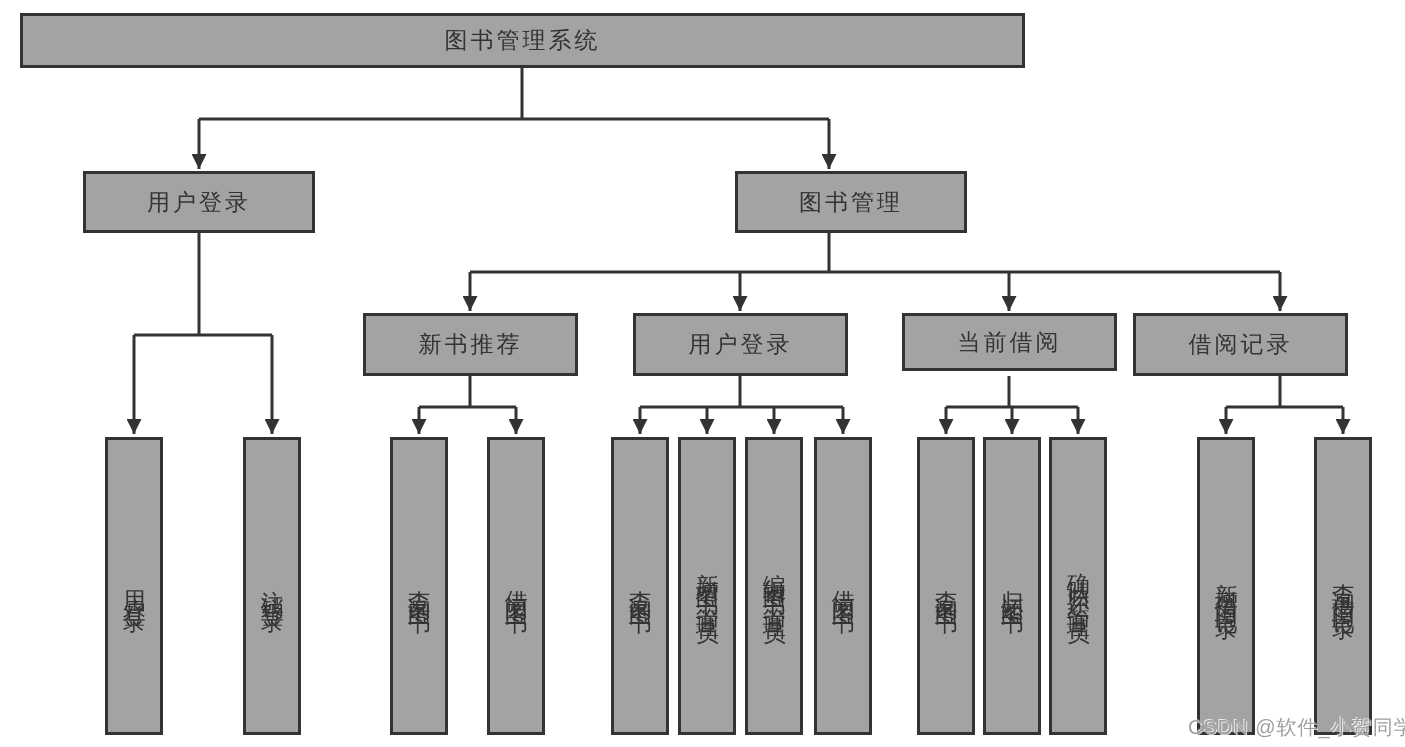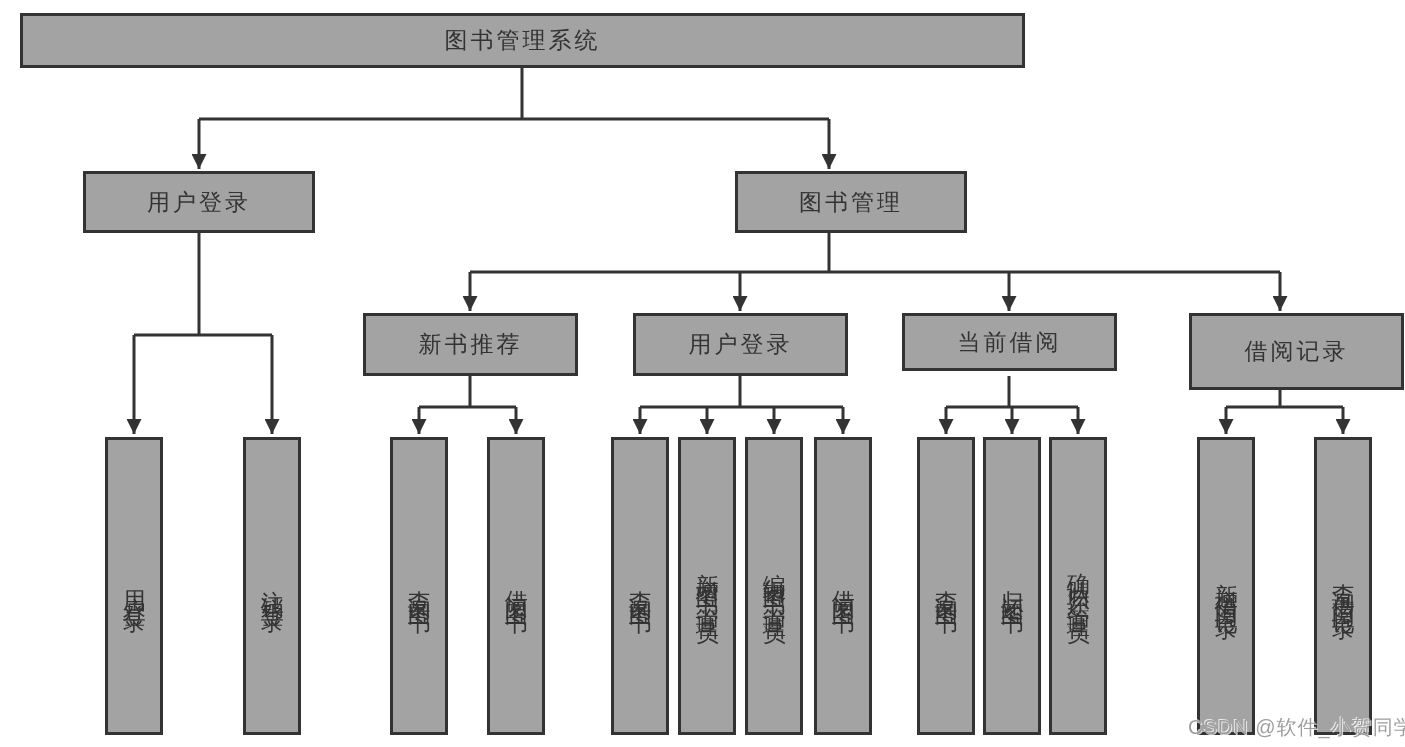--- a/index.html
+++ b/index.html
@@ -83,21 +83,21 @@
 
   <div class="box" style="left:363px; top:313px; width:215px; height:63px;text-align:right;">
     <span class="lbl">新书推荐</span>
   </div>
   <div class="box" style="left:633px; top:313px; width:215px; height:63px;">
     <span class="lbl">用户登录</span>
   </div>
   <div class="box" style="left:902px; top:313px; width:215px; height:58px;justify-content:center;">
     <span class="lbl">当前借阅</span>
   </div>
-  <div class="box" style="left:1189px; top:313px; width:215px; height:77px;">
+  <div class="box" style="left:1133px; top:313px; width:215px; height:63px;">
     <span class="lbl">借阅记录</span>
   </div>
 
   <div class="box v" style="left:105px; top:437px; width:58px; height:298px;">
     <span class="lbl">用户登录</span>
   </div>
   <div class="box v" style="left:243px; top:437px; width:58px; height:298px;">
     <span class="lbl">注销登录</span>
   </div>
 

